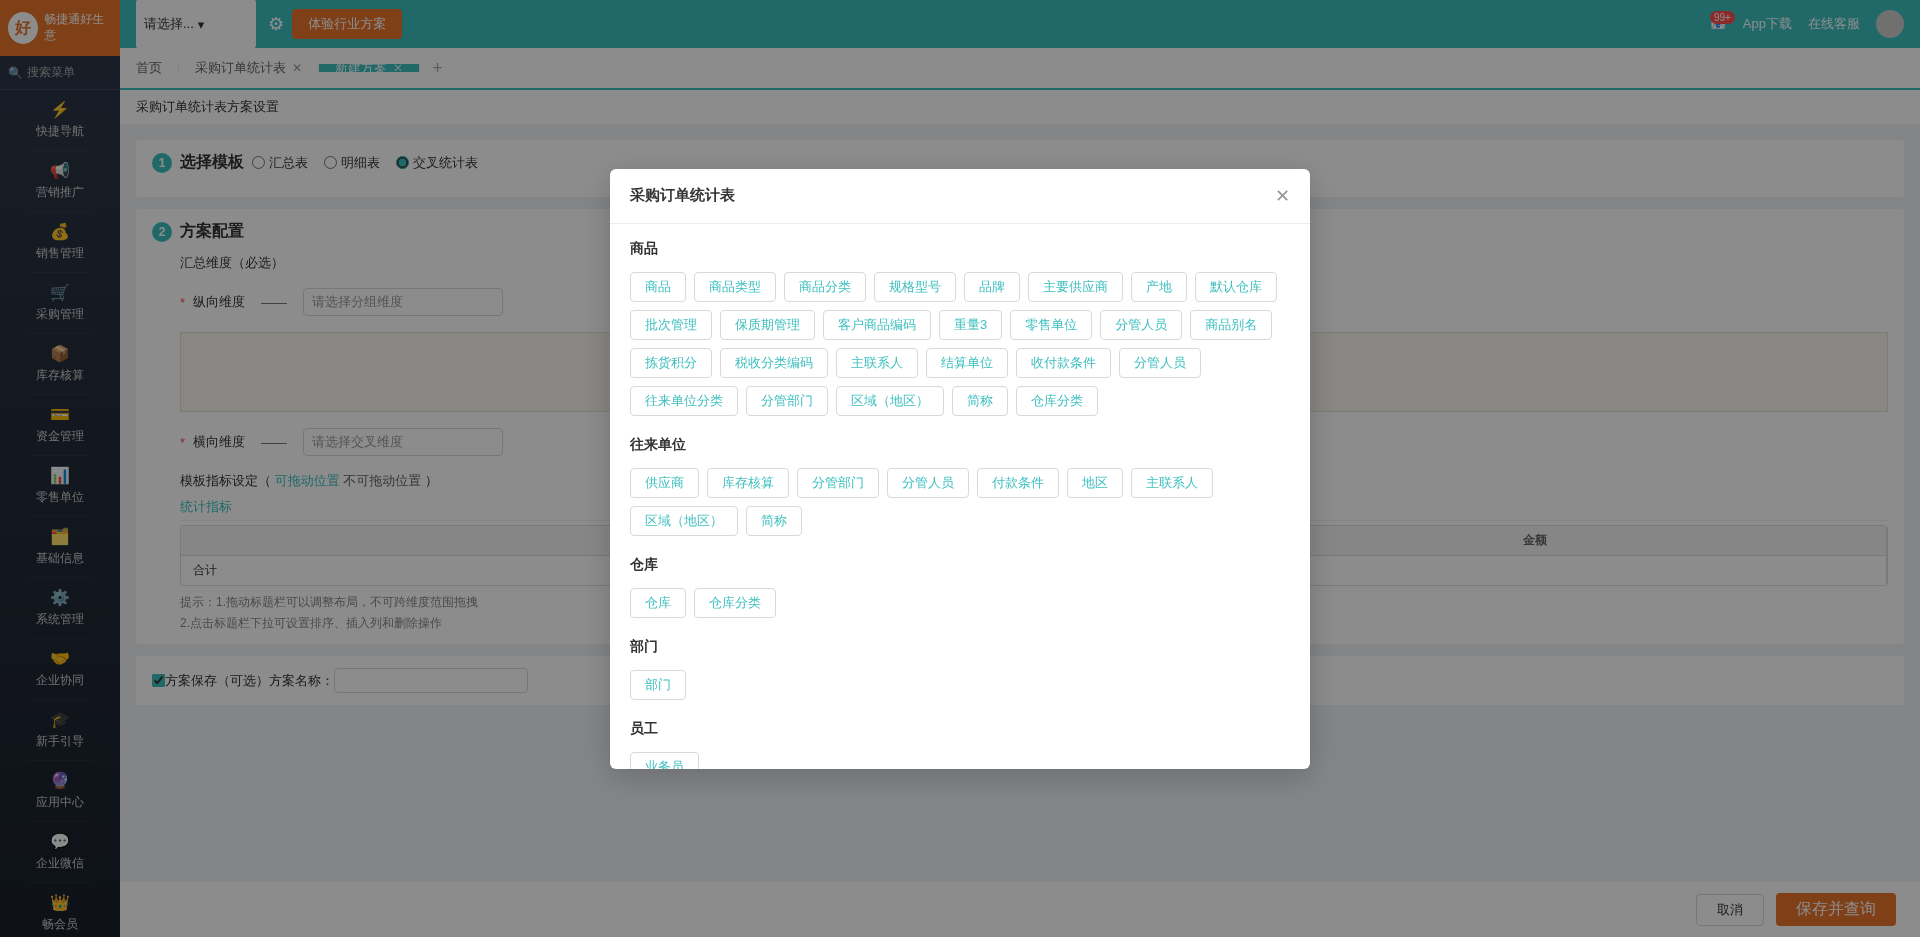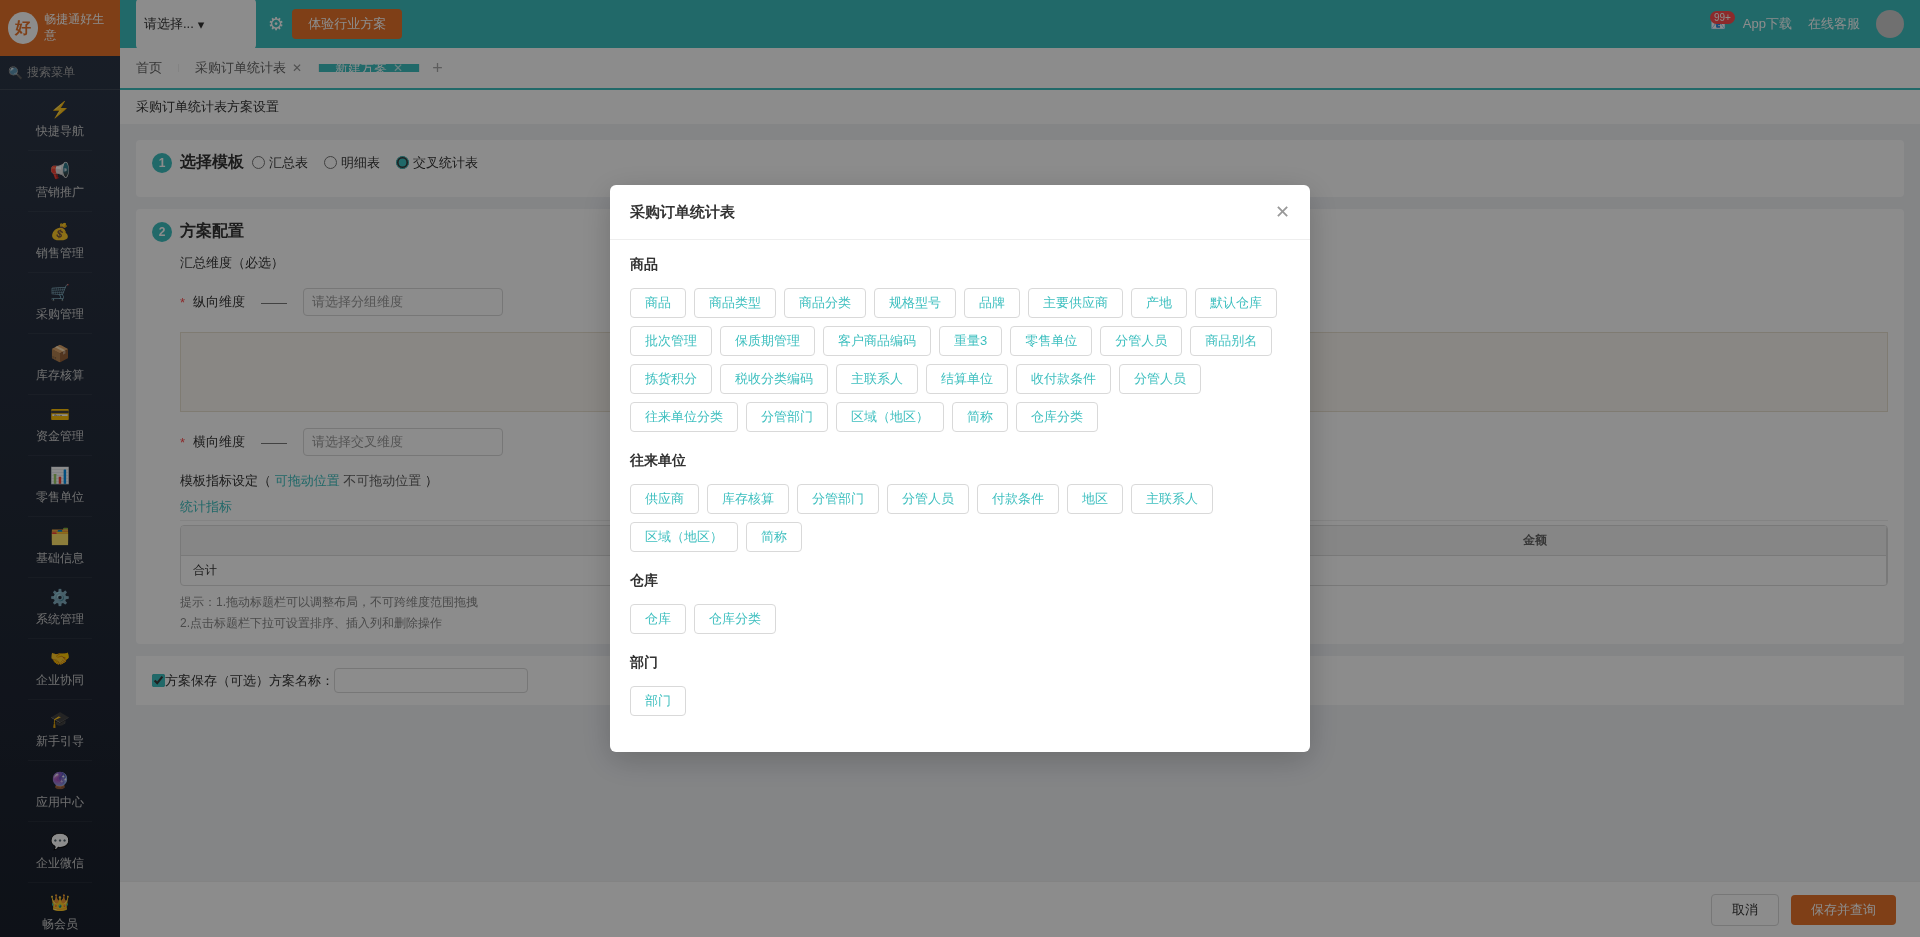--- a/index.html
+++ b/index.html
@@ -171,21 +171,21 @@
       background: white; border-top: 1px solid #eee;
       height: 56px; display: flex; align-items: center; justify-content: flex-end;
       padding: 0 24px; gap: 12px;
     }
     .btn-cancel {
       background: white; border: 1px solid #d9d9d9; border-radius: 4px;
       padding: 6px 20px; font-size: 13px; cursor: pointer; color: #333;
     }
     .btn-save {
       background: #e8732a; border: none; border-radius: 4px;
-      padding: 6px 20px; font-size: 13px; cursor: pointer; color: white;
+      padding: 6px 20px; font-size: 16px; cursor: pointer; color: white;
     }
 
     
     .modal-overlay {
       position: fixed; inset: 0;
       background: rgba(0,0,0,0.45);
       z-index: 200;
       display: flex; align-items: center; justify-content: center;
     }
     .modal {
@@ -490,15 +490,21 @@
             <div class="field-tag">仓库</div>
             <div class="field-tag">仓库分类</div>
           </div>
         </div>
         <div class="field-group">
           <div class="field-group-title">部门</div>
           <div class="field-tags">
             <div class="field-tag">部门</div>
           </div>
         </div>
+        <div class="field-group">
+          <div class="field-group-title">员工</div>
+          <div class="field-tags">
+            <div class="field-tag">业务员</div>
+          </div>
+        </div>
       </div>
   </div>
 </div>
 
 </body></html>

